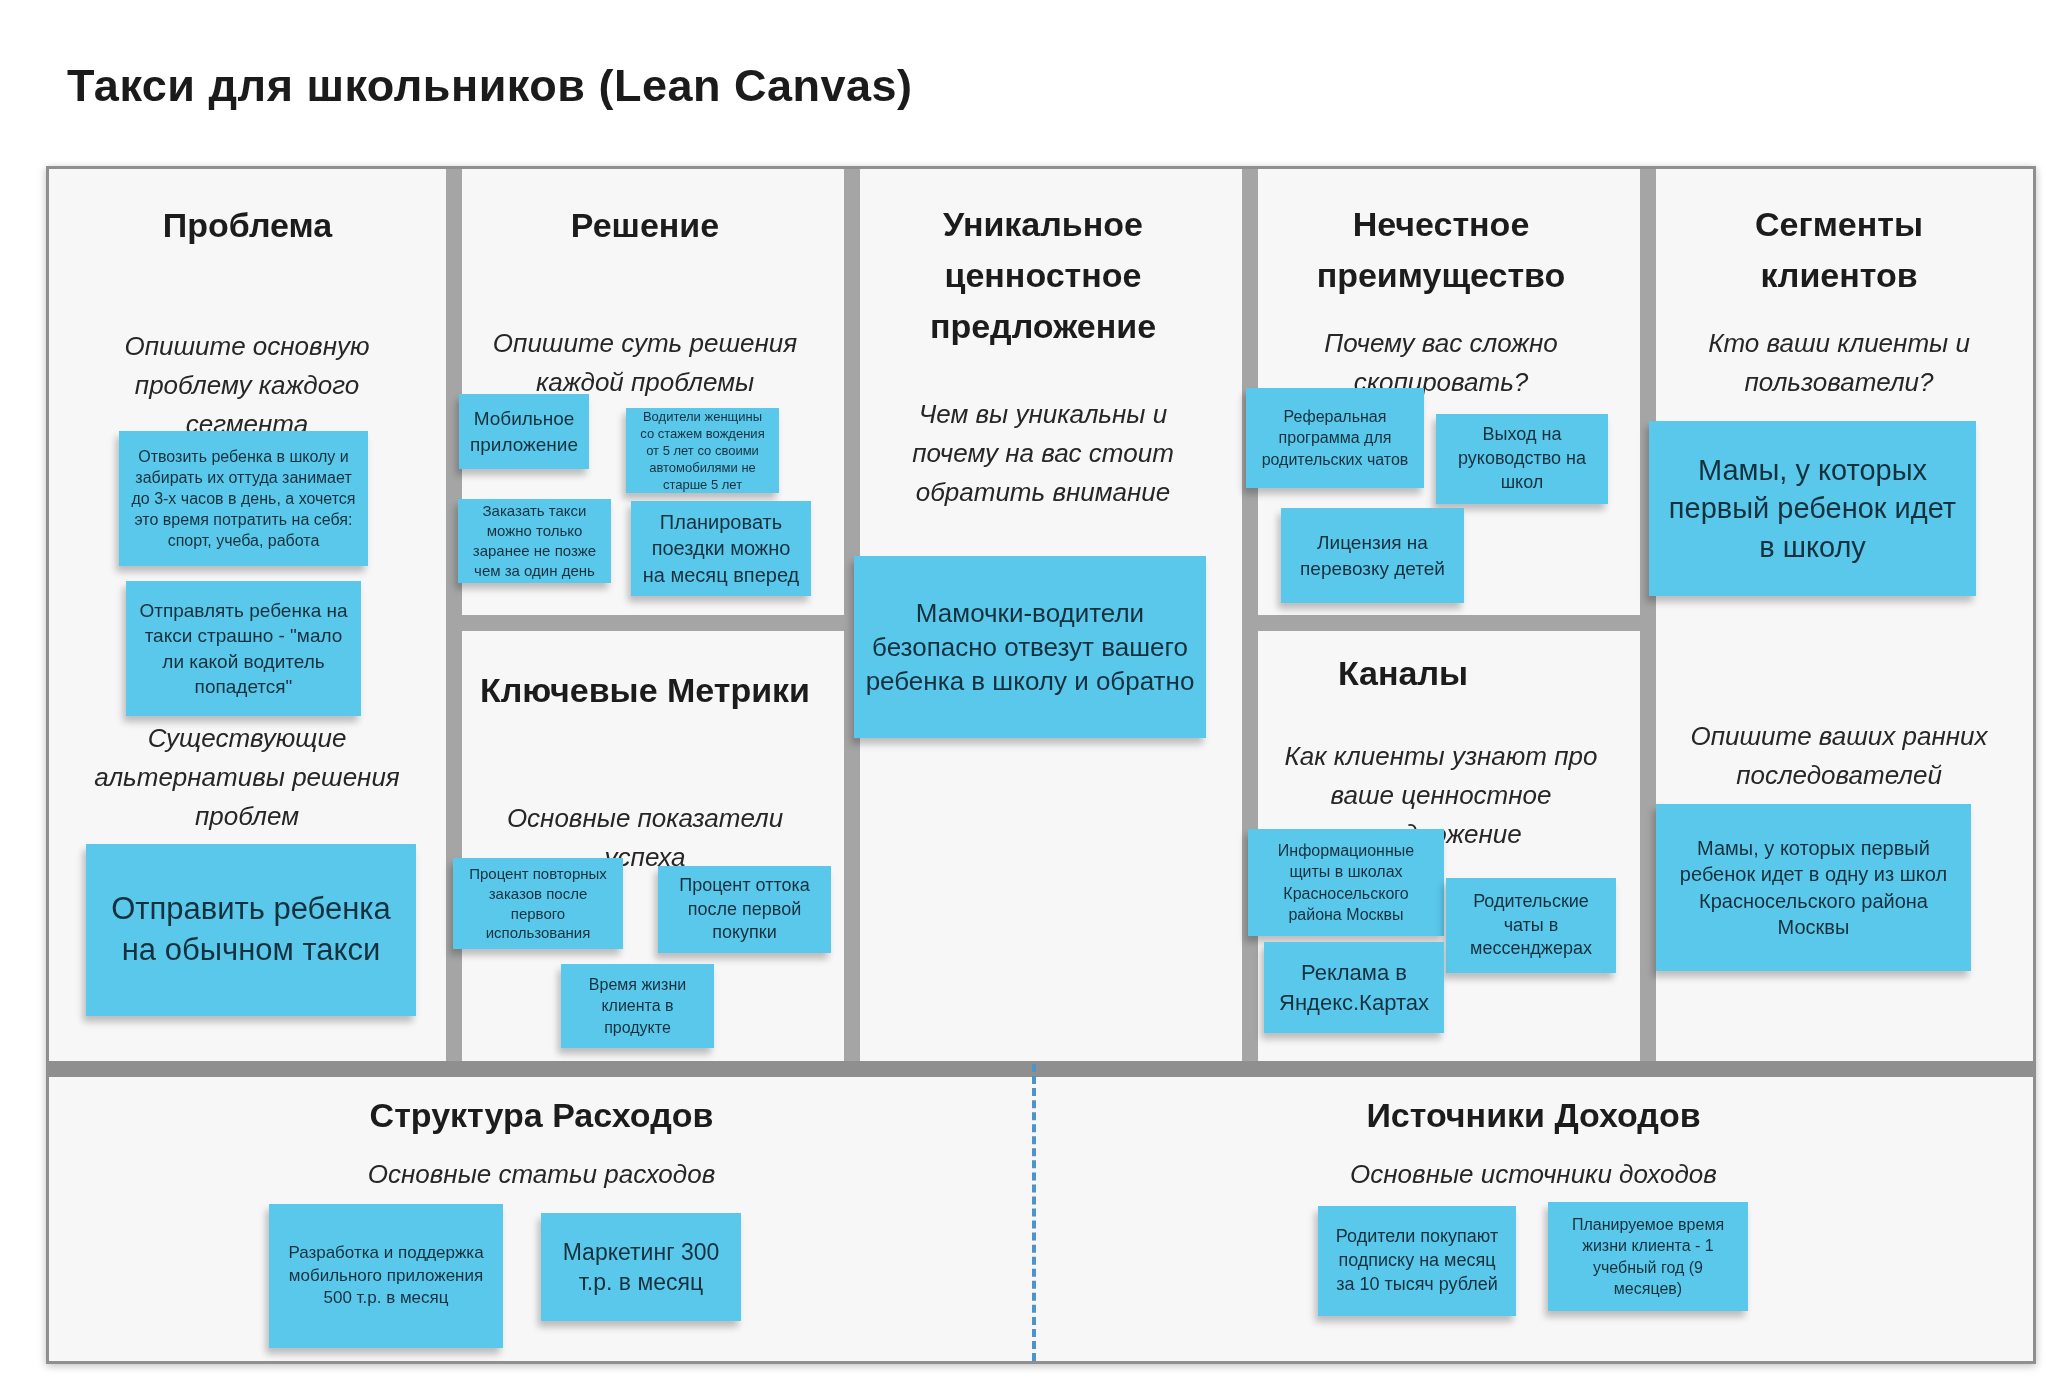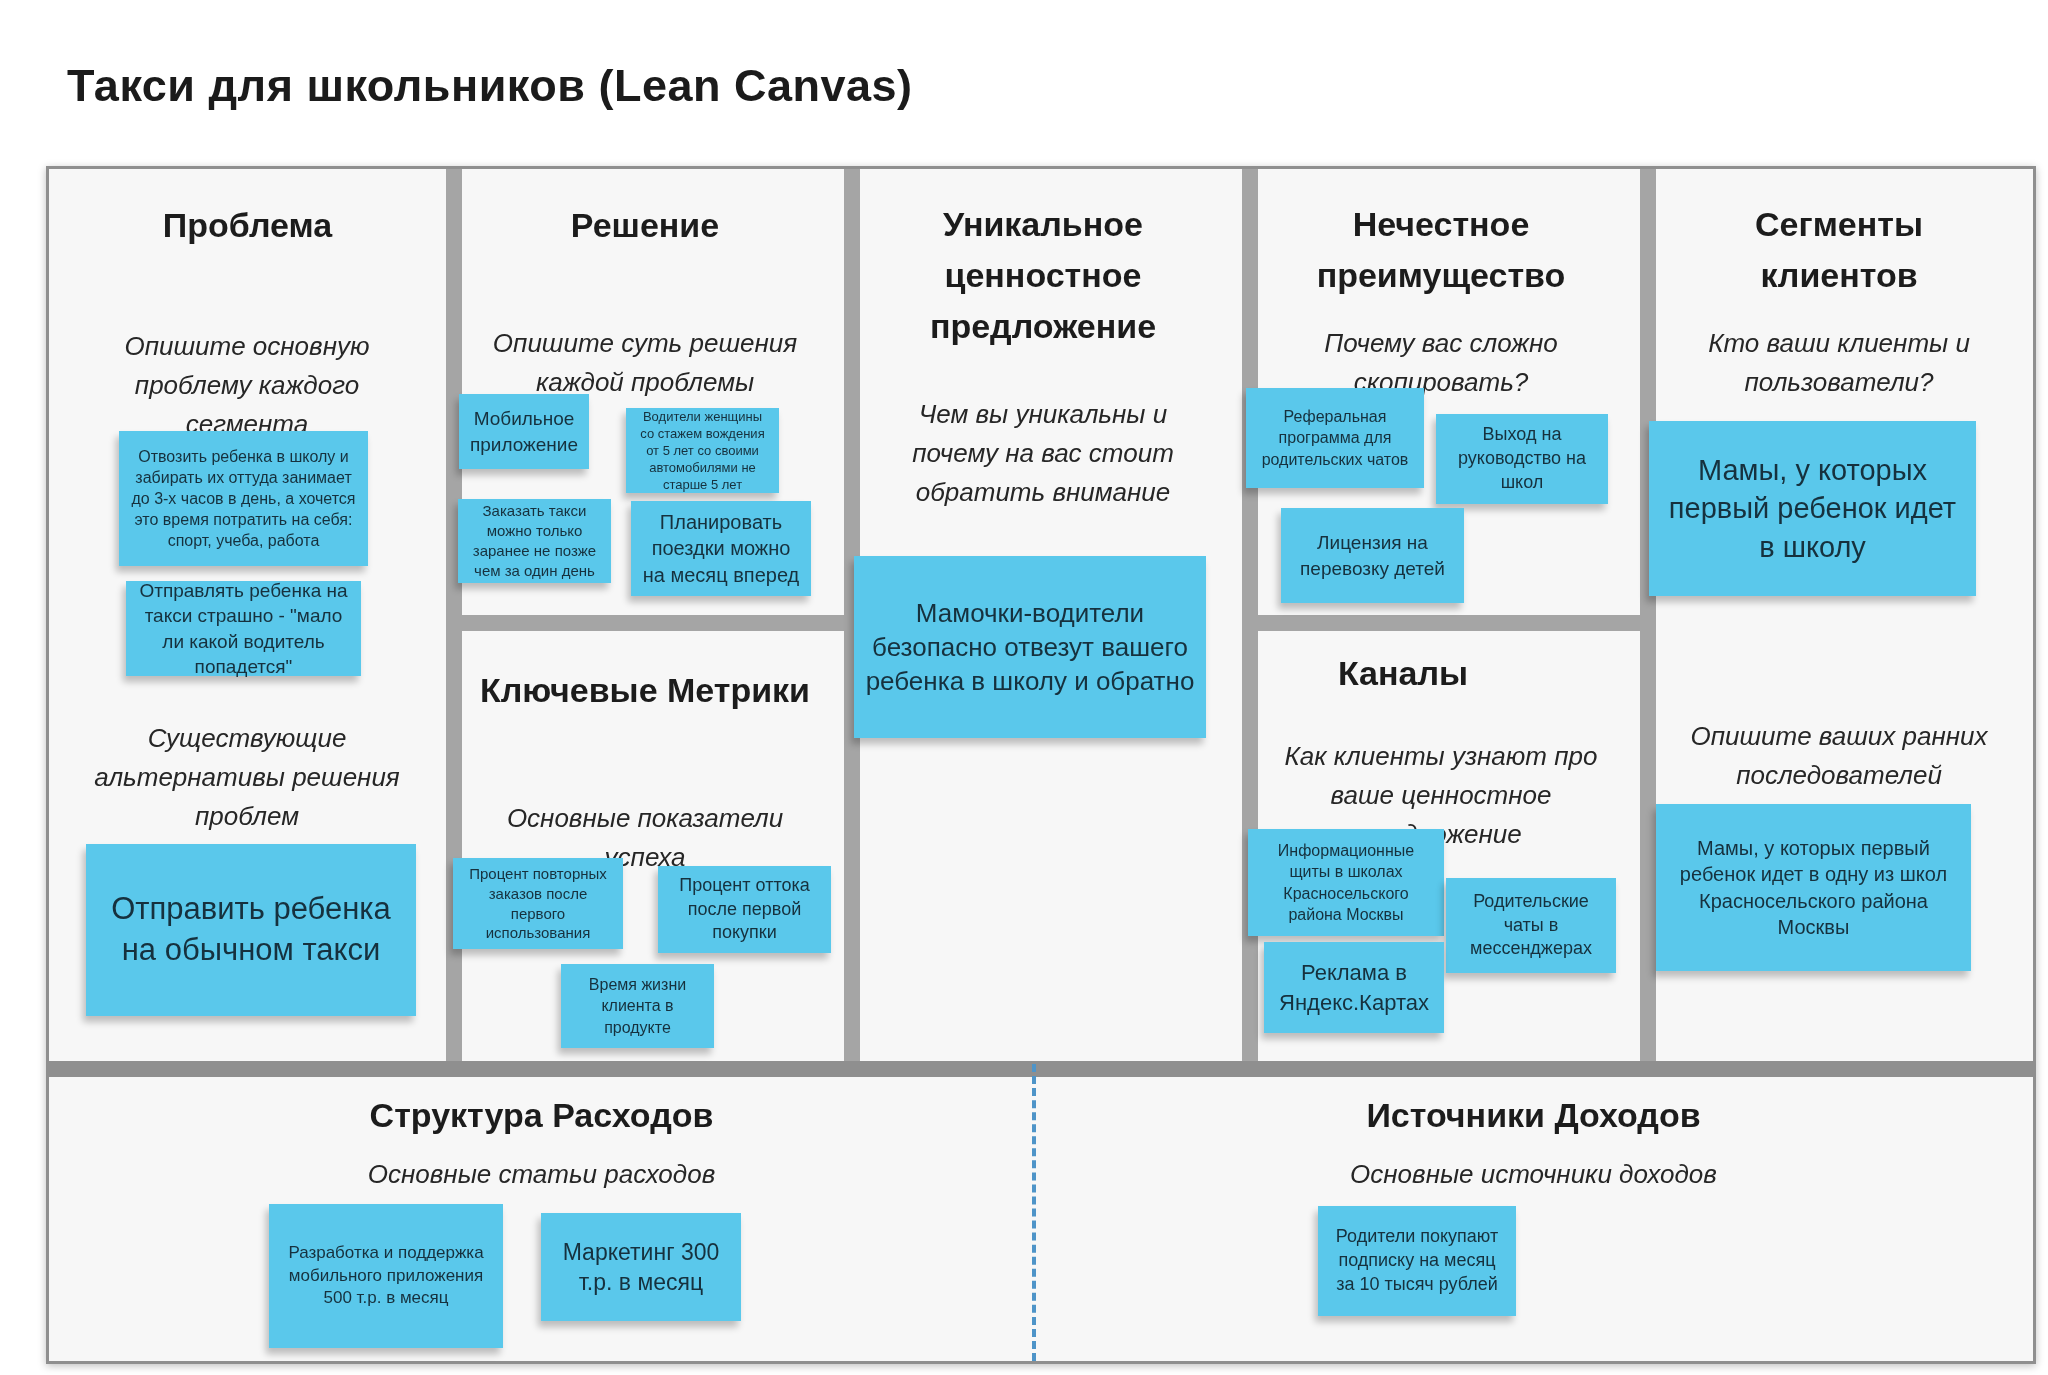--- a/index.html
+++ b/index.html
@@ -50,21 +50,21 @@
       <div class="vline" style="left:1193px;top:0;height:892px;"></div>
       <div class="vline" style="left:1591px;top:0;height:892px;"></div>
       <div class="hline" style="left:397px;top:446px;width:398px;"></div>
       <div class="hline" style="left:1193px;top:446px;width:398px;"></div>
       <div class="hline major" style="left:0;top:892px;width:1984px;"></div>
       <div class="dashedline" style="left:983px;top:895px;height:297px;"></div>
 
       <div class="h" style="left:0;top:22px;width:397px;">Проблема</div>
       <div class="hint" style="left:28px;top:150px;width:340px;">Опишите основную проблему каждого сегмента</div>
       <div class="note" style="left:70px;top:262px;width:249px;height:135px;font-size:16px;">Отвозить ребенка в школу и забирать их оттуда занимает до 3-х часов в день, а хочется это время потратить на себя: спорт, учеба, работа</div>
-      <div class="note" style="left:77px;top:412px;width:235px;height:95px;font-size:19px;">Отправлять ребенка на такси страшно - "мало ли какой водитель попадется"</div>
+      <div class="note" style="left:77px;top:412px;width:235px;height:135px;font-size:19px;">Отправлять ребенка на такси страшно - "мало ли какой водитель попадется"</div>
       <div class="hint" style="left:28px;top:542px;width:340px;">Существующие альтернативы решения проблем</div>
       <div class="note" style="left:37px;top:675px;width:330px;height:172px;font-size:31px;">Отправить ребенка на обычном такси</div>
 
       <div class="h" style="left:397px;top:22px;width:398px;">Решение</div>
       <div class="hint" style="left:417px;top:147px;width:358px;">Опишите суть решения каждой проблемы</div>
       <div class="note" style="left:410px;top:225px;width:130px;height:75px;font-size:19px;">Мобильное приложение</div>
       <div class="note" style="left:577px;top:239px;width:153px;height:85px;font-size:13px;">Водители женщины со стажем вождения от 5 лет со своими автомобилями не старше 5 лет</div>
       <div class="note" style="left:409px;top:330px;width:153px;height:84px;font-size:15px;">Заказать такси можно только заранее не позже чем за один день</div>
       <div class="note" style="left:582px;top:332px;width:180px;height:95px;font-size:20px;">Планировать поездки можно на месяц вперед</div>
 
@@ -97,18 +97,19 @@
       <div class="note" style="left:1607px;top:635px;width:315px;height:167px;font-size:20px;">Мамы, у которых первый ребенок идет в одну из школ Красносельского района Москвы</div>
 
       <div class="h" style="left:0;top:912px;width:985px;">Структура Расходов</div>
       <div class="hint" style="left:0;top:978px;width:985px;">Основные статьи расходов</div>
       <div class="note" style="left:220px;top:1035px;width:234px;height:144px;font-size:17px;">Разработка и поддержка мобильного приложения 500 т.р. в месяц</div>
       <div class="note" style="left:492px;top:1044px;width:200px;height:108px;font-size:23px;">Маркетинг 300 т.р. в месяц</div>
 
       <div class="h" style="left:985px;top:912px;width:999px;">Источники Доходов</div>
       <div class="hint" style="left:985px;top:978px;width:999px;">Основные источники доходов</div>
       <div class="note" style="left:1269px;top:1037px;width:198px;height:110px;font-size:18px;">Родители покупают подписку на месяц за 10 тысяч рублей</div>
+      <div class="note" style="left:1499px;top:1033px;width:200px;height:109px;font-size:16px;">Планируемое время жизни клиента - 1 учебный год (9 месяцев)</div>
 
     </div>
   </div>
 
   <div class="bottom-strip"></div>
 </div>
 
 </body></html>

